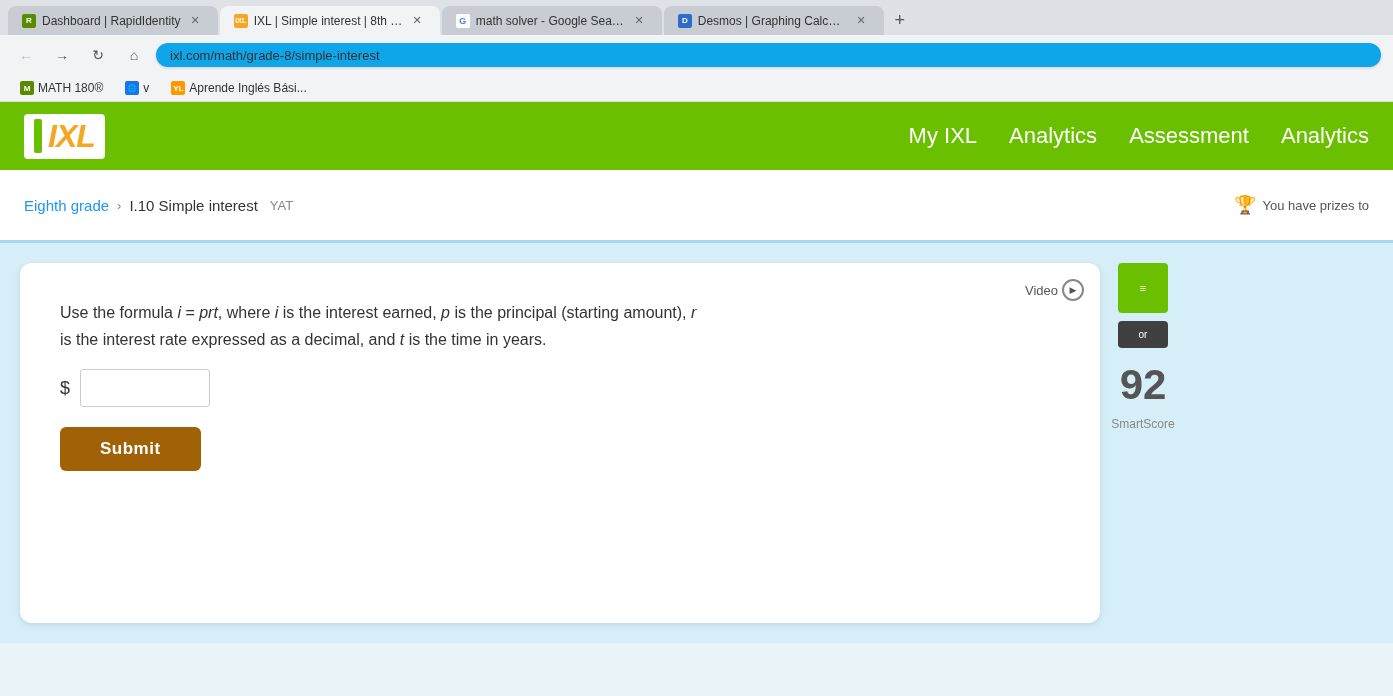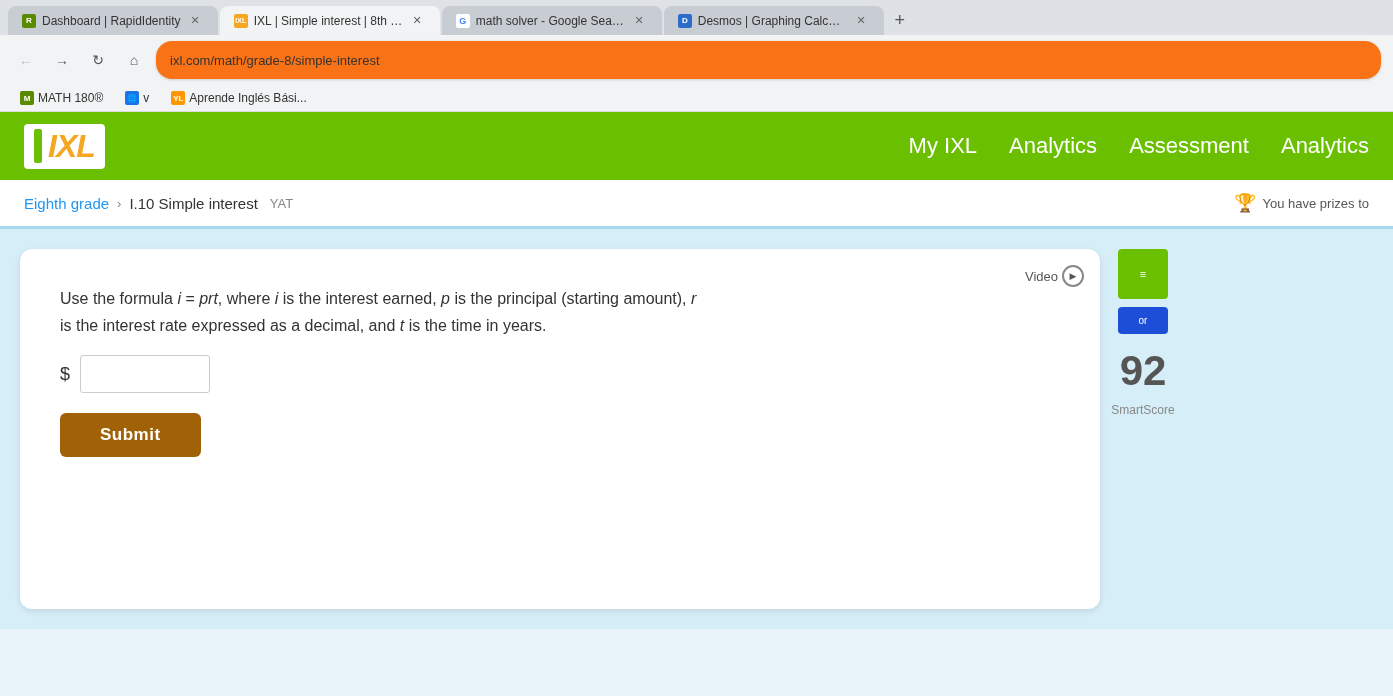--- a/index.html
+++ b/index.html
@@ -93,24 +93,24 @@
       justify-content: center;
       font-size: 14px;
       color: #555;
       cursor: pointer;
       background: none;
       border: none;
     }
     .nav-btn.disabled { color: #bbb; cursor: default; }
     .address-bar {
       flex: 1;
-      height: 38px;
+      height: 24px;
       border-radius: 16px;
       border: none;
-      background: #f97316;
+      background: #0ea5e9;
       padding: 7px 14px;
       font-size: 13px;
       color: #333;
       outline: none;
       box-shadow: 0 1px 3px rgba(0,0,0,0.15);
     }
 
     .bookmarks-bar {
       display: flex;
       align-items: center;
@@ -193,21 +193,21 @@
       color: white;
       font-size: 22px;
       font-weight: 500;
       cursor: pointer;
       text-decoration: none;
     }
 
     
     .breadcrumb-bar {
       background: white;
-      padding: 12px 24px;
+      padding: 24px 24px;
       display: flex;
       align-items: center;
       gap: 8px;
       font-size: 15px;
       color: #555;
       border-bottom: 3px solid #a8d8f0;
     }
     .breadcrumb-link {
       color: #2196f3;
       cursor: pointer;
@@ -372,21 +372,21 @@
       color: #555;
       text-align: center;
       margin-top: 5px;
     }
     .smart-score-label {
       font-size: 12px;
       color: #888;
       text-align: center;
     }
     .answer-result-btn {
-      background: #1d4ed8;
+      background: #404040;
       width: 50px;
       padding: 8px 4px;
       border-radius: 4px;
       color: white;
       font-size: 10px;
       text-align: center;
       cursor: pointer;
     }
   </style>
 </head>

